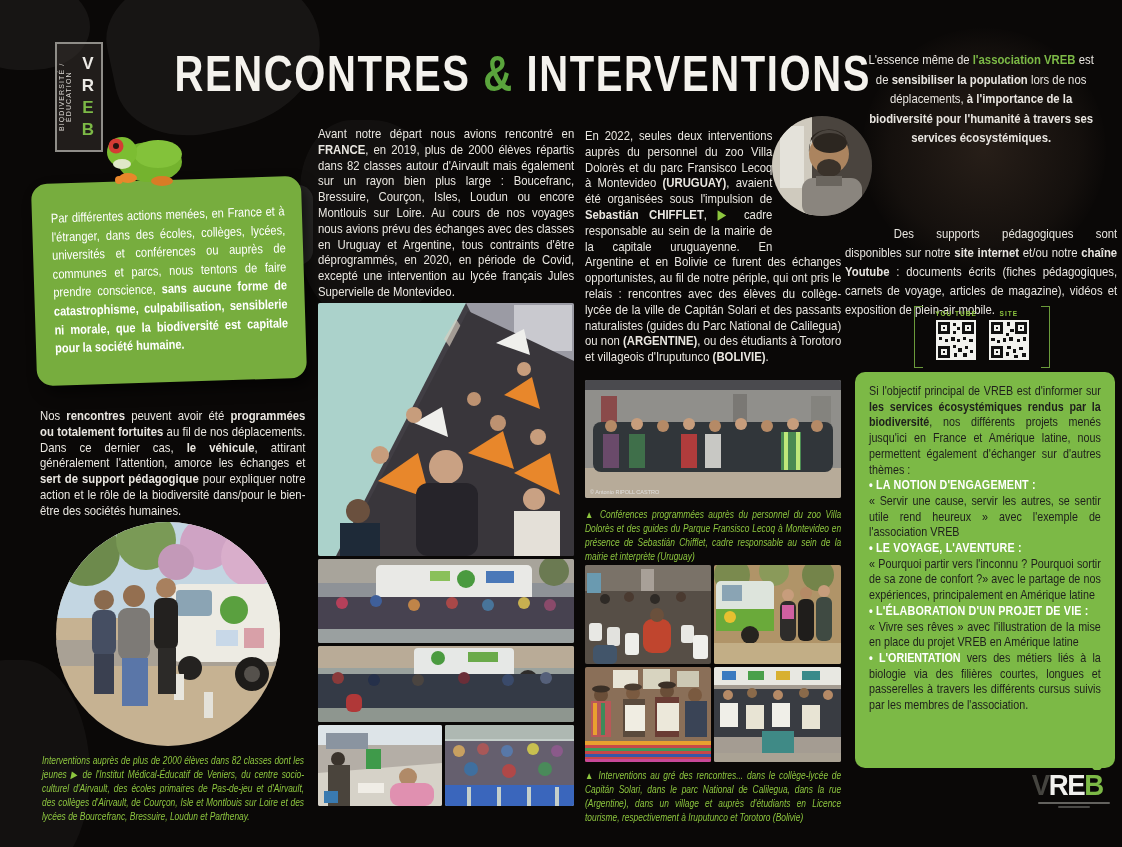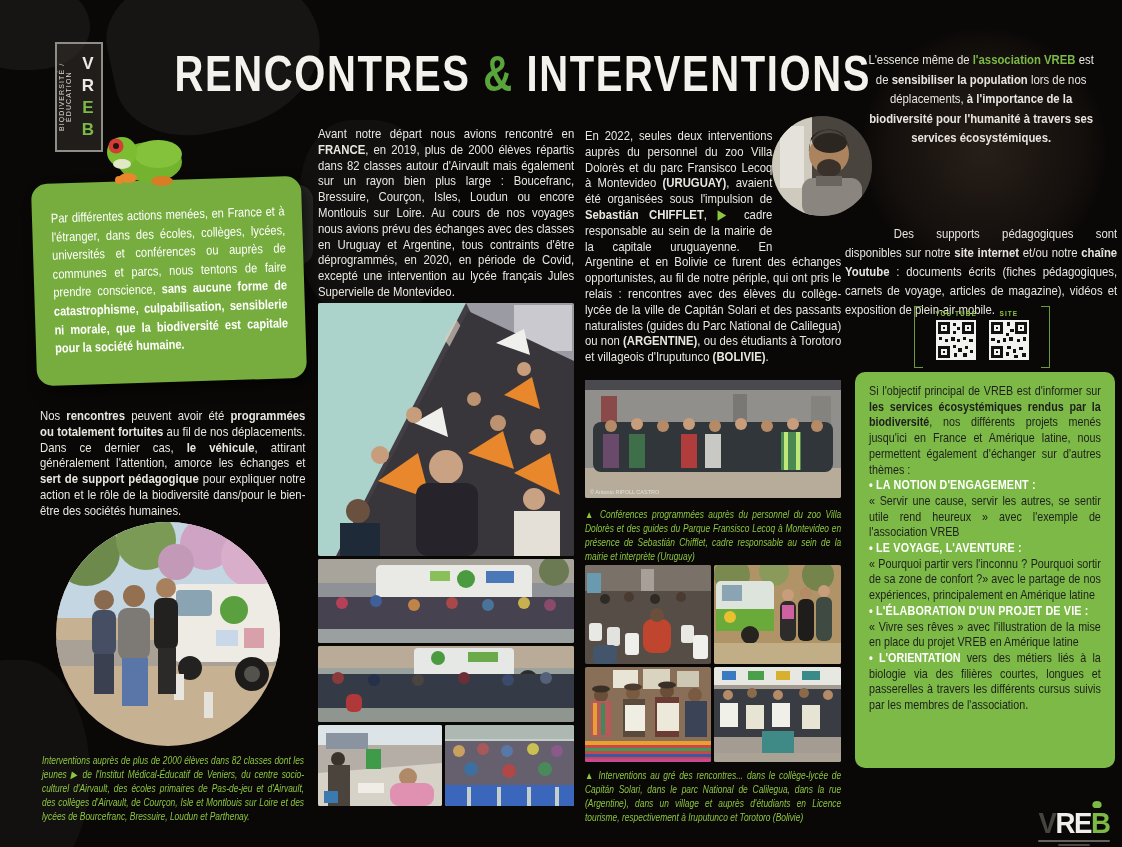--- a/index.html
+++ b/index.html
@@ -45,21 +45,21 @@
   .qr-frame:before,.qr-frame:after{content:"";position:absolute;top:0;bottom:0;width:8px;
         border:1px solid #6a9a3a;}
   .qr-frame:before{left:0;border-right:none;}
   .qr-frame:after{right:0;border-left:none;}
   .gbox{position:absolute;left:855px;top:372px;width:260px;height:396px;background:#7cb946;
         border-radius:10px;overflow:hidden;}
   .gbox-inner{position:absolute;left:14px;top:11px;width:276px;transform:scaleX(.84);
               transform-origin:0 0;font-size:12.8px;line-height:15.7px;color:#1e1f1c;text-align:justify;}
   .gbox-inner .head{color:#ffffff;font-weight:700;letter-spacing:.2px;}
   
-  .flogo{position:absolute;left:1028px;top:770px;width:92px;text-align:center;margin-top:38px;}
+  .flogo{position:absolute;left:1028px;top:770px;width:92px;text-align:left;}
   .flogo-letters{font-weight:900;font-size:30px;line-height:30px;letter-spacing:-1.5px;
                  transform:scaleX(.92);transform-origin:50% 0;}
   .tag-line{height:2px;background:#63625e;margin:2px 10px 0 10px;border-radius:1px;}
   .tag-line.short{margin:2px 30px 0 30px;height:1.5px;background:#4a4946;}
   .frog-dot{position:absolute;right:16px;top:-7px;width:10px;height:7px;background:#7cb946;
             border-radius:50% 50% 40% 40%;}
 </style>
 </head>
 <body>
 

